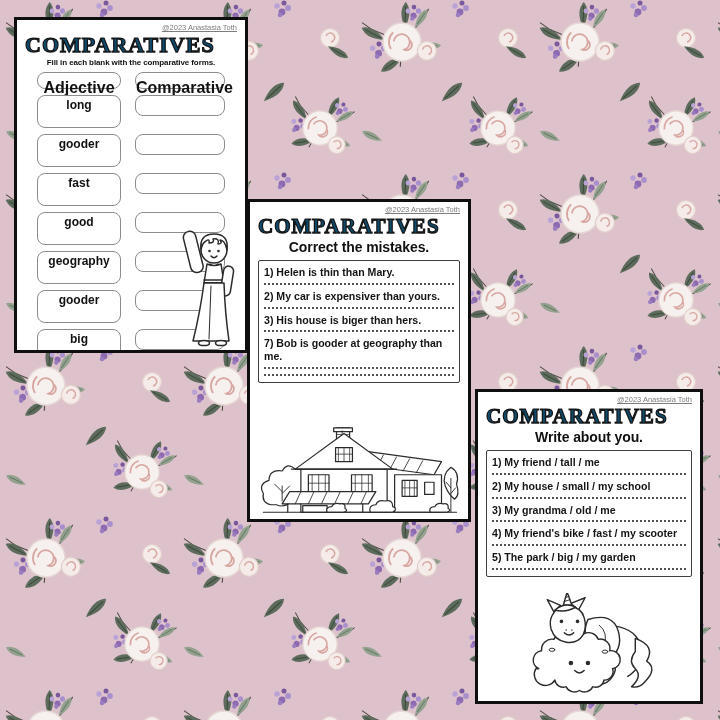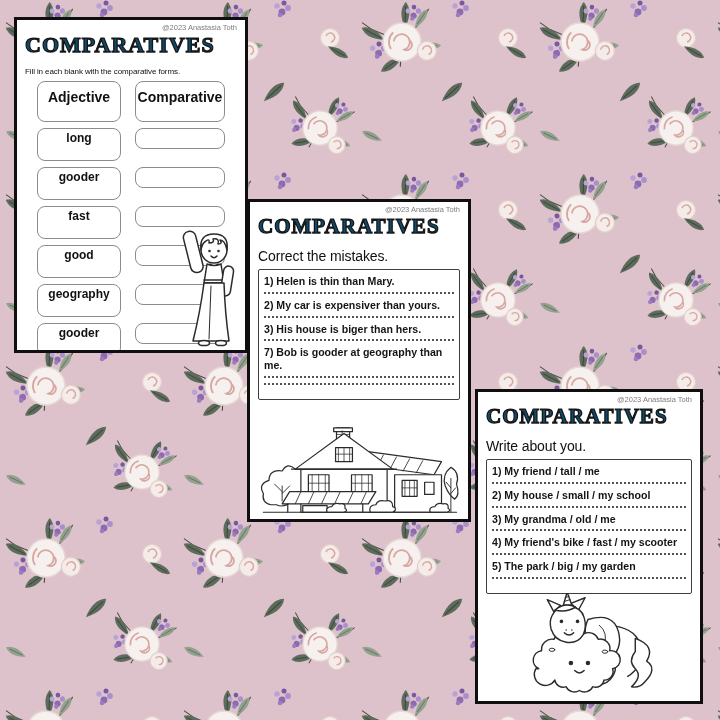--- a/index.html
+++ b/index.html
@@ -10,51 +10,51 @@
   .bg-svg{position:absolute;left:0;top:0;width:720px;height:720px;}
   .sheet{
     position:absolute;background:#fff;border:3px solid #0f0f0f;
     box-sizing:border-box;overflow:hidden;padding:3px 8px;
   }
   #sheet1{left:14px;top:17px;width:234px;height:336px;}
   #sheet2{left:247px;top:199px;width:224px;height:323px;}
   #sheet3{left:475px;top:389px;width:228px;height:315px;}
   .credit{
     font-size:7.5px;color:#7d7d7d;text-align:right;
-    line-height:10px;height:10px;
+    text-decoration:underline;line-height:10px;height:10px;
   }
   .ws-title{
     text-align:left;font-family:Liberation Serif, serif;font-weight:800;
     font-size:22px;letter-spacing:1px;line-height:1.08;
     color:#0c4a6e;-webkit-text-stroke:1.25px #161616;
   }
   @supports not (-webkit-text-stroke:1px #000){ .ws-title{color:#1a1a1a;} }
   #sheet2 .ws-title,#sheet3 .ws-title{font-size:21px;}
   .ws-sub{
-    text-align:left;font-weight:400;color:#101010;font-size:8px;
-    letter-spacing:-0.1px;white-space:nowrap;margin:10px 0 5px;
+    text-align:center;font-weight:700;color:#101010;font-size:8px;
+    letter-spacing:-0.1px;white-space:nowrap;margin:1px 0 5px;
   }
   #sheet2 .ws-sub,#sheet3 .ws-sub{font-size:14px;}
   
   .tbl{
     display:grid;grid-template-columns:84px 90px;
     column-gap:14px;row-gap:6px;justify-content:center;margin-top:3px;
   }
   .cell{
     border:1.5px solid #8c8c8c;border-radius:8px;text-align:center;
     font-weight:700;color:#111;background:#fff;box-sizing:border-box;
   }
-  .cell.hdr{height:41px;line-height:30px;font-size:14px;}
+  .cell.hdr{height:17px;line-height:30px;font-size:16px;}
   .cell.adj{height:33px;line-height:18px;font-size:12px;}
   .cell.blank{height:21px;}
   .girl{position:absolute;right:3px;bottom:3px;}
   
   .exbox{
     border:1.6px solid #3e3e3e;border-radius:2px;background:#fff;
-    padding:3px 5px 9px;margin-top:2px;
+    padding:3px 5px 1px;margin-top:2px;
   }
   .item{font-size:10.6px;font-weight:600;color:#141414;line-height:1.22;margin-top:2px;}
   .dots{height:0;border-bottom:2px dotted #525252;margin:4px 0 5px;}
   .art-house{position:absolute;left:6px;bottom:3px;}
   .art-unicorn{position:absolute;left:38px;bottom:2px;}
 </style>
 </head>
 <body>
 
 <svg class="bg-svg" width="720" height="720" xmlns="http://www.w3.org/2000/svg">

